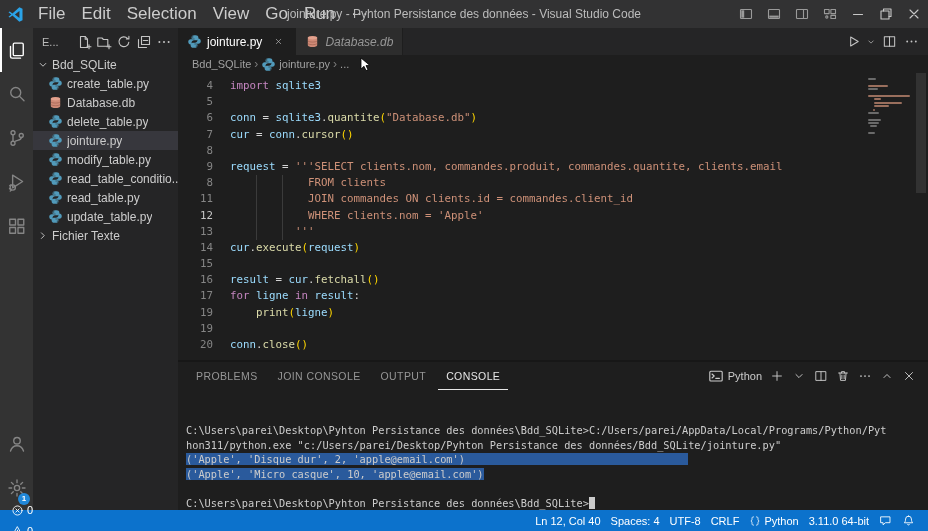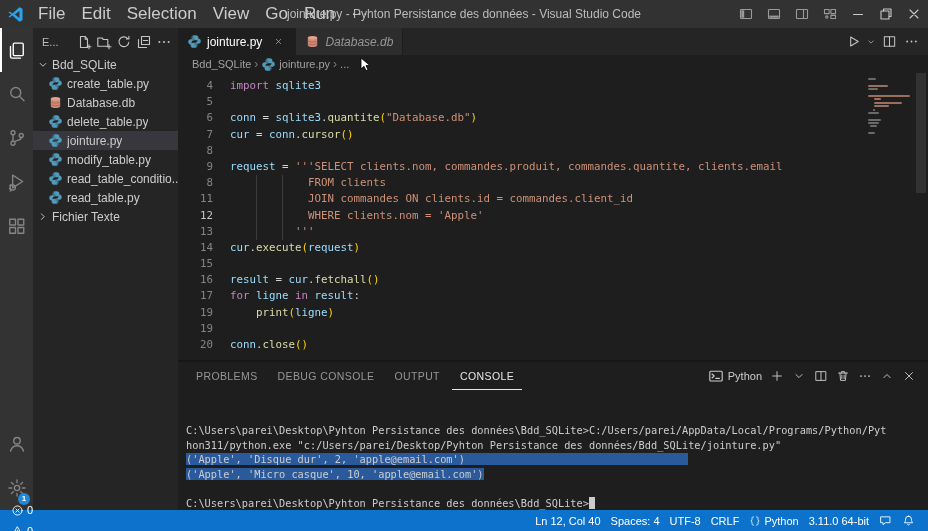--- a/index.html
+++ b/index.html
@@ -398,20 +398,33 @@
                 <svg width="15" height="15" viewBox="0 0 16 16">
                   <path fill="#519aba" d="M7.9 1.3c-2 0-3 .9-3 2.2v1.6h3.2v.5H3.8c-1.4 0-2.5 1.1-2.5 2.7s1.1 2.8 2.5 2.8h1.1V9.3c0-1.4 1.2-2.6 2.7-2.6h2.5c1.1 0 2-.9 2-2V3.5c0-1.3-1.2-2.2-2.8-2.2z"></path>
                   <path fill="#519aba" d="M8.1 14.7c2 0 3-.9 3-2.2v-1.6H7.9v-.5h4.3c1.4 0 2.5-1.1 2.5-2.7S13.6 4.9 12.2 4.9h-1.1v1.8c0 1.4-1.2 2.6-2.7 2.6H5.9c-1.1 0-2 .9-2 2v1.2c0 1.3 1.2 2.2 2.8 2.2z"></path>
                   <circle cx="6.1" cy="3.1" r=".6" fill="#1e1e1e"></circle>
                   <circle cx="9.9" cy="12.9" r=".6" fill="#1e1e1e"></circle>
                 </svg>
               </span>
             </span>
             <span class="name">read_table.py</span>
           </div>
+          <div class="tree-row">
+            <span class="ficon">
+              <span class="ic">
+                <svg width="15" height="15" viewBox="0 0 16 16">
+                  <path fill="#519aba" d="M7.9 1.3c-2 0-3 .9-3 2.2v1.6h3.2v.5H3.8c-1.4 0-2.5 1.1-2.5 2.7s1.1 2.8 2.5 2.8h1.1V9.3c0-1.4 1.2-2.6 2.7-2.6h2.5c1.1 0 2-.9 2-2V3.5c0-1.3-1.2-2.2-2.8-2.2z"></path>
+                  <path fill="#519aba" d="M8.1 14.7c2 0 3-.9 3-2.2v-1.6H7.9v-.5h4.3c1.4 0 2.5-1.1 2.5-2.7S13.6 4.9 12.2 4.9h-1.1v1.8c0 1.4-1.2 2.6-2.7 2.6H5.9c-1.1 0-2 .9-2 2v1.2c0 1.3 1.2 2.2 2.8 2.2z"></path>
+                  <circle cx="6.1" cy="3.1" r=".6" fill="#1e1e1e"></circle>
+                  <circle cx="9.9" cy="12.9" r=".6" fill="#1e1e1e"></circle>
+                </svg>
+              </span>
+            </span>
+            <span class="name">update_table.py</span>
+          </div>
           <div class="tree-row folder">
             <span class="twisty">
               <span class="ic">
                 <svg width="14" height="14" viewBox="0 0 16 16" fill="none" stroke="currentColor" stroke-width="1.1" stroke-linecap="round" stroke-linejoin="round">
                   <path d="M6.2 4.4 9.4 7.6l-3.2 3.2"></path>
                 </svg>
               </span>
             </span>
             <span class="name">Fichier Texte</span>
           </div>
@@ -594,21 +607,21 @@
             <div class="mm-line" style="width: 6.6px; margin-left: 2px; background: rgba(200, 200, 200, 0.45);"></div>
             <div class="mm-line" style="width: 0px; margin-left: 0px; background: rgba(200, 200, 200, 0.45);"></div>
             <div class="mm-line" style="width: 6.6px; margin-left: 0px; background: rgba(200, 200, 200, 0.45);"></div>
           </div>
         <div id="scrollbar"></div>
       </div>
       <div id="panel">
         <div id="panel-header">
           <div id="panel-tabs">
               <span class="panel-tab">PROBLEMS</span>
-              <span class="panel-tab">DEBUG CONSOLE</span>
+              <span class="panel-tab">JOIN CONSOLE</span>
               <span class="panel-tab">OUTPUT</span>
               <span class="panel-tab active">CONSOLE</span>
             </div>
           <div id="panel-actions">
               <div class="pn-act labeled">
                 <span class="ic">
                   <svg width="16" height="16" viewBox="0 0 16 16" fill="none" stroke="currentColor" stroke-width="1.1" stroke-linecap="round" stroke-linejoin="round">
                     <rect x="1.8" y="3.2" width="12.4" height="9.8" rx="1"></rect>
                     <path d="M4 6l2.2 2L4 10M7.8 10.4h3.6"></path>
                   </svg>

